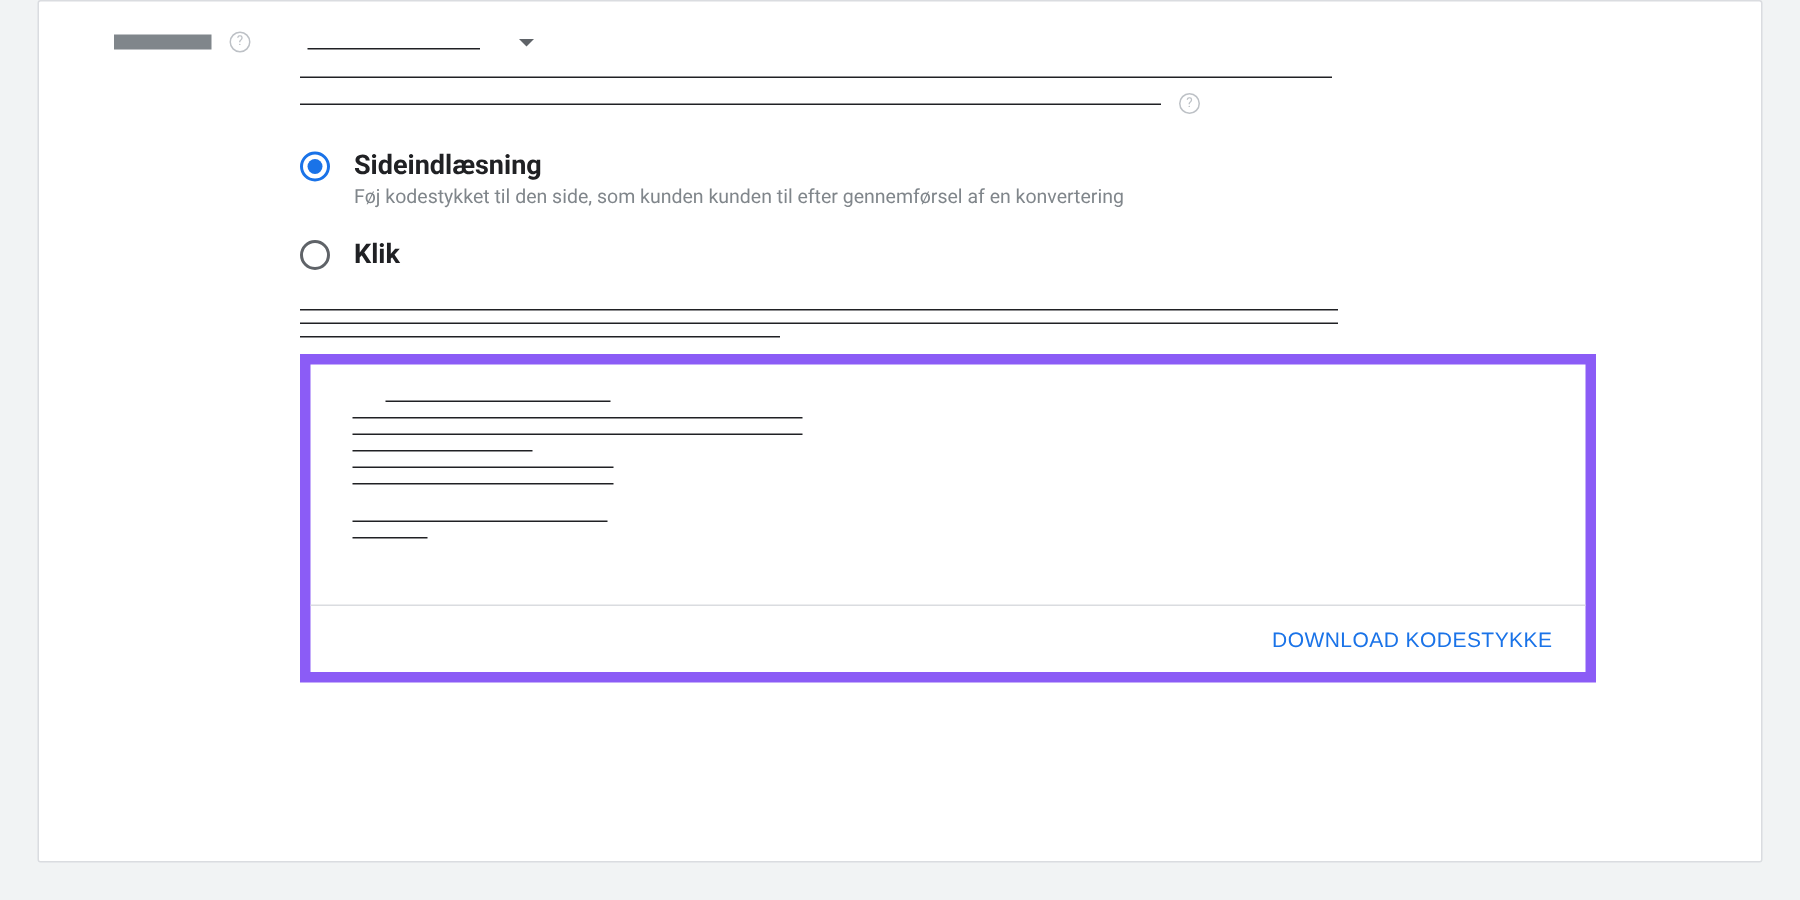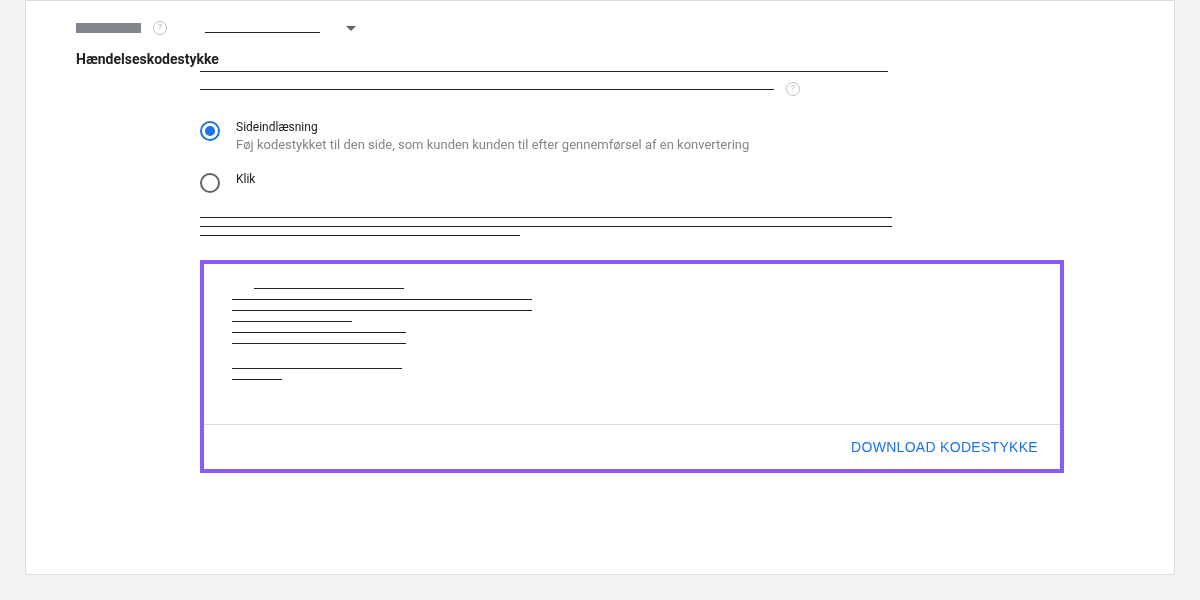--- a/index.html
+++ b/index.html
@@ -105,37 +105,37 @@
       border-color: #1a73e8;
     }
     .radio-circle.selected::after {
       content: "";
       position: absolute;
       inset: 3px;
       background: #1a73e8;
       border-radius: 50%;
     }
     .radio-label {
-      font-size: 12px;
-      font-weight: 400;
+      font-size: 18px;
+      font-weight: 700;
       color: #202124;
       margin-bottom: 2px;
     }
     .radio-desc {
       font-size: 13px;
       color: #80868b;
       line-height: 1.35;
     }
     .para-lines .line { margin-bottom: 8px; }
     .pl1 { width: 692px; }
     .pl2 { width: 692px; }
     .pl3 { width: 320px; }
     .code-box {
-      border: 4px solid #8b5cf6;
-      margin-top: 24px;
+      border: 7px solid #8b5cf6;
+      margin-top: 11px;
     }
     .code-body {
       padding: 24px 28px 34px 28px;
     }
     .code-body .c { height: 1px; background: #202124; margin-bottom: 10px; }
     .c1 { width: 150px; margin-left: 22px; }
     .c2 { width: 300px; }
     .c3 { width: 300px; }
     .c4 { width: 120px; }
     .c5 { width: 174px; }
@@ -166,21 +166,20 @@
 
   <div class="row1">
     <div class="redact-label"></div>
     <span class="help-icon">?</span>
     <div class="dropdown">
       <div class="dropdown-text"></div>
       <div class="chevron"></div>
     </div>
   </div>
 
-  <div class="section-title">Hændelseskodestykke</div>
 
   <div class="content-col">
 
     <div class="line intro-line1"></div>
     <div class="intro-lines">
       <div class="line intro-line2" style="margin-bottom:0"></div>
       <span class="help-icon">?</span>
     </div>
 
     <div class="radio-group">

